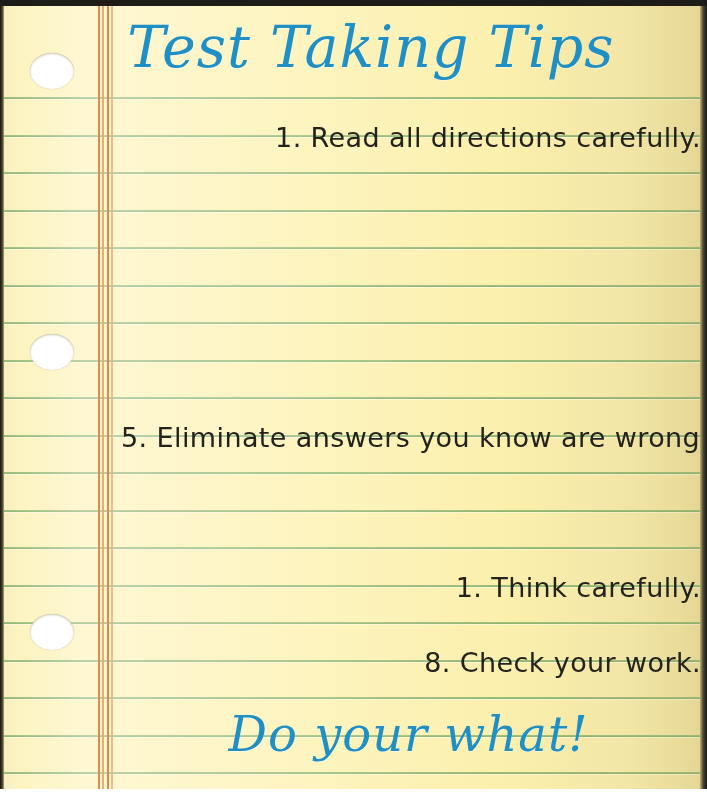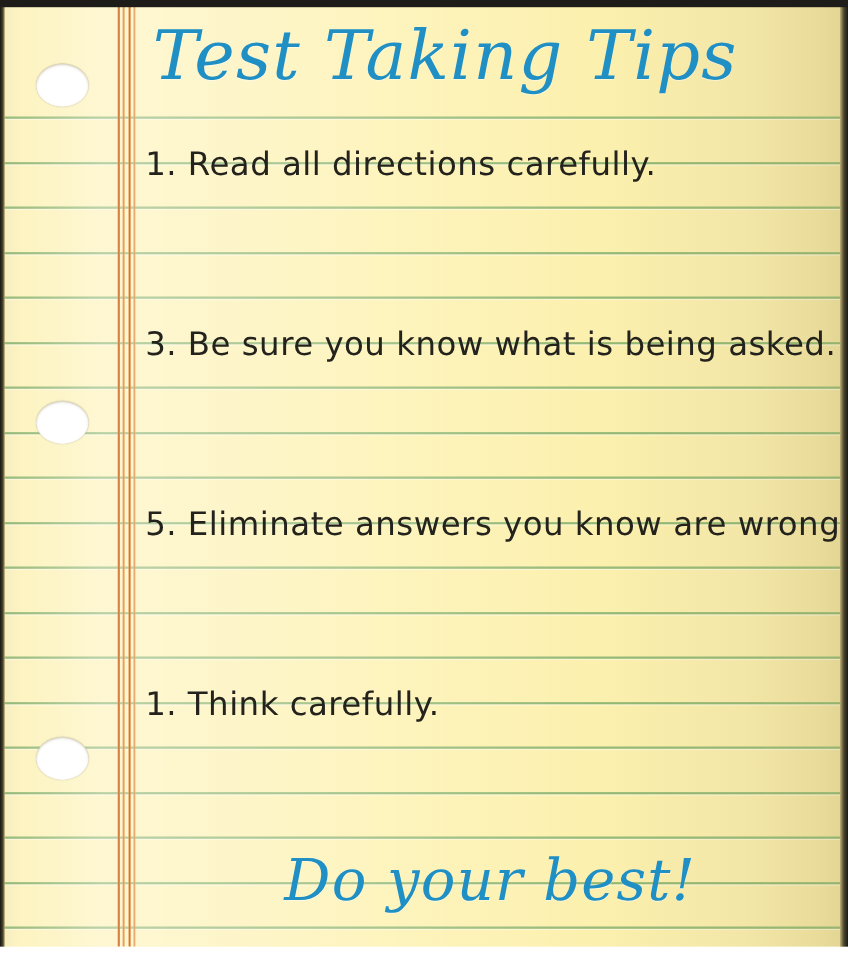--- a/index.html
+++ b/index.html
@@ -129,20 +129,21 @@
     position:absolute;
     left:121px;
     width:580px;
     font-family:"DejaVu Sans", sans-serif;
     font-size:27px;
     font-weight:400;
     letter-spacing:.4px;
     color:#24221c;
     z-index:25;
     white-space:nowrap;
+    text-align:right;
   }
 
   #closing {
     position:absolute;
     left:110px; top:706px;
     width:597px;
     text-align:center;
     font-family:"DejaVu Serif", serif;
     font-style:italic;
     font-weight:400;
@@ -194,25 +195,25 @@
     <div class="margin-line m-c"></div>
     <div class="margin-line m-d"></div>
 
     <div class="hole" style="left:30px; top:53px"></div>
     <div class="hole" style="left:30px; top:334px"></div>
     <div class="hole" style="left:30px; top:614px"></div>
 
     <div id="title">Test Taking Tips</div>
 
     <div class="tip" style="top:122px">1. Read all directions carefully.</div>
-    <div class="tip" style="top:272px">3. Be sure you know what is being asked.</div>
     <div class="tip" style="top:422px">5. Eliminate answers you know are wrong.</div>
     <div class="tip" style="top:572px">1. Think carefully.</div>
-
-    <div id="closing">Do your best!</div>
+    <div class="tip" style="top:647px">8. Check your work.</div>
+
+    <div id="closing">Do your what!</div>
 
     <div id="sheen"></div>
   </div>
 
   <div id="top-band"></div>
   <div id="left-edge"></div>
   <div id="right-edge"></div>
   <div id="bottom-white"></div>
 
 </div>

